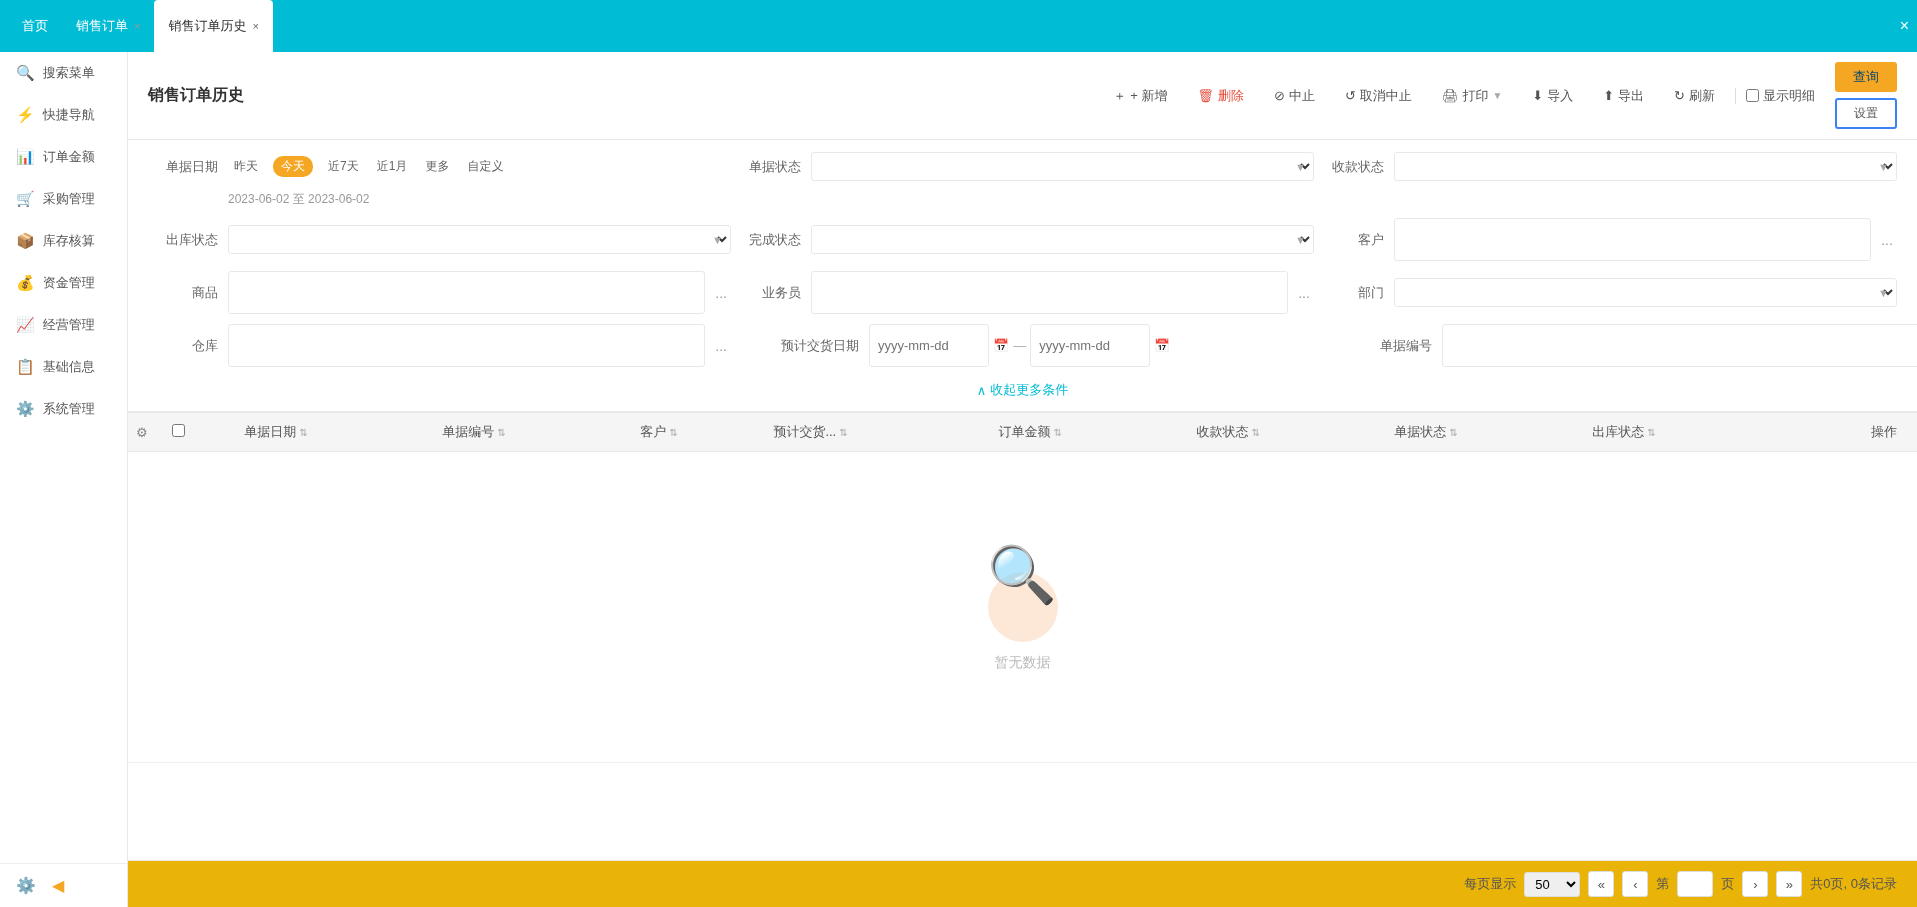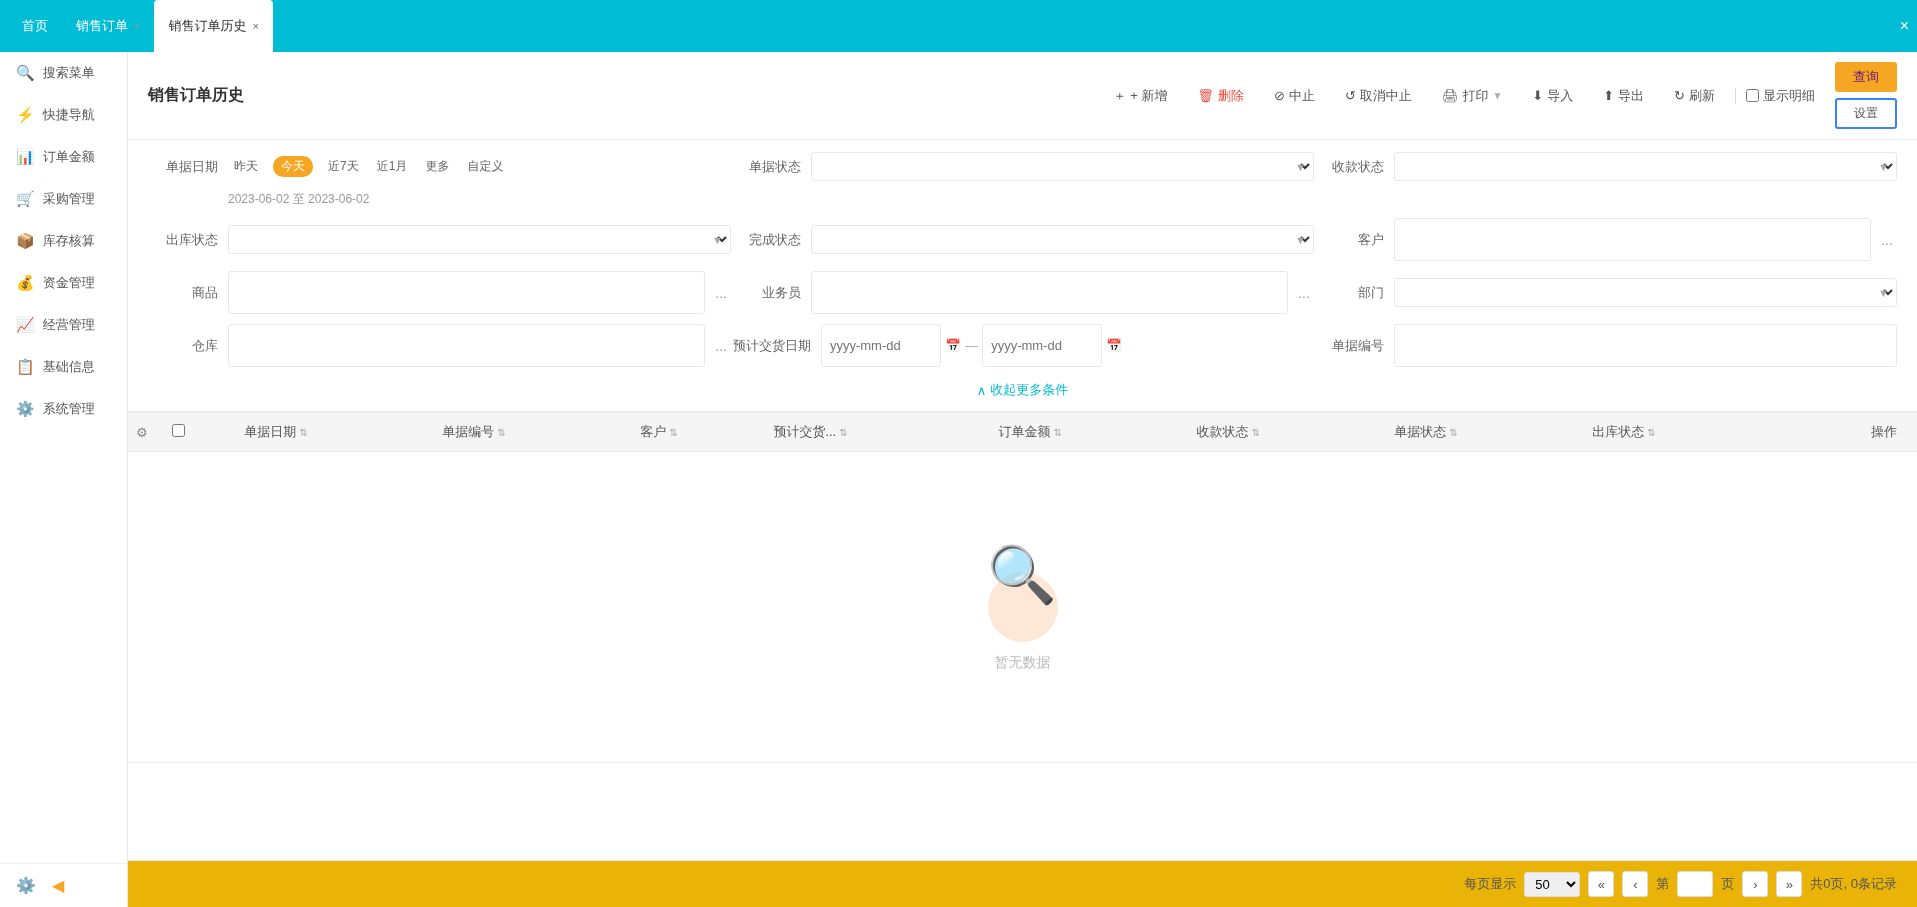--- a/index.html
+++ b/index.html
@@ -26,21 +26,21 @@
 
     
     .main { flex: 1; display: flex; flex-direction: column; overflow: hidden; }
 
     
     .page-header { background: #fff; padding: 10px 20px; border-bottom: 1px solid #e8e8e8; display: flex; align-items: center; justify-content: space-between; flex-shrink: 0; }
     .page-title { font-size: 16px; font-weight: bold; color: #333; }
     .toolbar { display: flex; align-items: center; gap: 10px; }
     .toolbar-btn { display: flex; align-items: center; gap: 4px; padding: 5px 10px; border: none; background: none; cursor: pointer; color: #555; font-size: 13px; }
     .toolbar-btn.danger { color: #e74c3c; }
-    .btn-query { background: #f5a623; color: #701a75; border: none; padding: 6px 18px; border-radius: 3px; cursor: pointer; font-size: 13px; }
+    .btn-query { background: #f5a623; color: #0c4a6e; border: none; padding: 6px 18px; border-radius: 3px; cursor: pointer; font-size: 13px; }
     .btn-setting { background: #fff; color: #555; border: 2px solid #3b82f6; padding: 5px 14px; border-radius: 3px; cursor: pointer; font-size: 12px; margin-top: 4px; }
     .checkbox-label { display: flex; align-items: center; gap: 4px; font-size: 13px; color: #555; }
     .divider-v { width: 1px; height: 16px; background: #ddd; }
 
     
     .filter-area { background: #fff; padding: 12px 20px; border-bottom: 1px solid #e8e8e8; flex-shrink: 0; }
     .filter-row { display: flex; align-items: center; gap: 0; margin-bottom: 10px; }
     .filter-label { color: #666; font-size: 13px; width: 80px; text-align: right; padding-right: 10px; flex-shrink: 0; }
     .filter-field { display: flex; align-items: center; flex: 1; gap: 6px; }
     .filter-input { border: 1px solid #e8e8e8; border-radius: 3px; padding: 13px 8px; font-size: 13px; color: #333; outline: none; min-width: 120px; }
@@ -286,21 +286,21 @@
       </div>
 
       <div class="filter-row">
         <div class="col-1-3">
           <span class="filter-label">仓库</span>
           <div class="filter-field">
             <input class="filter-input" style="flex: 1 1 0%;" placeholder="">
             <span class="filter-ellipsis">...</span>
           </div>
         </div>
-        <div class="col-1-3" style="display:flex;align-items:center;">
+        <div class="col-1-3" style="display:flex;align-items:center;margin-left:48px;">
           <span class="filter-label" style="width:90px;">预计交货日期</span>
           <div style="display:flex;align-items:center;gap:4px;flex:1">
             <input class="filter-input" placeholder="yyyy-mm-dd" style="width: 110px;">
             <span style="cursor:pointer;color:#aaa;">📅</span>
             <span style="color:#aaa;">—</span>
             <input class="filter-input" placeholder="yyyy-mm-dd" style="width: 110px;">
             <span style="cursor:pointer;color:#aaa;">📅</span>
           </div>
         </div>
         <div class="col-1-3">

